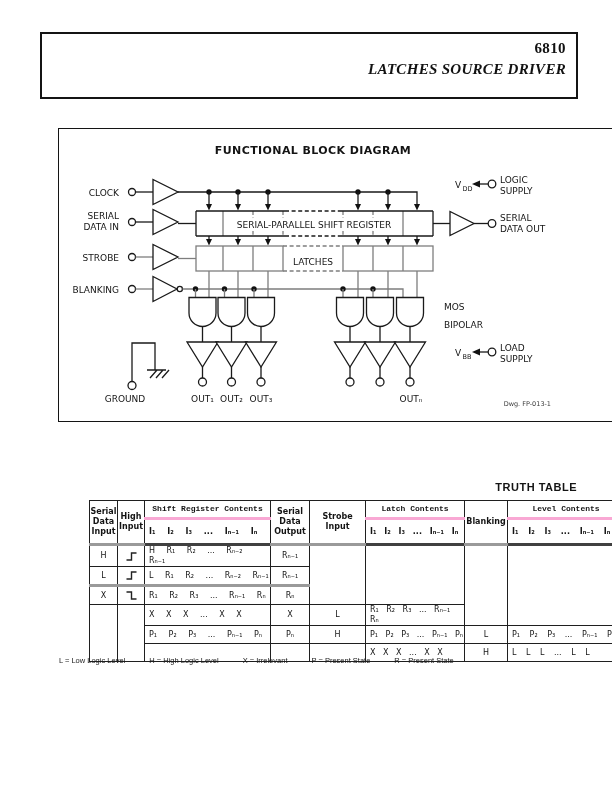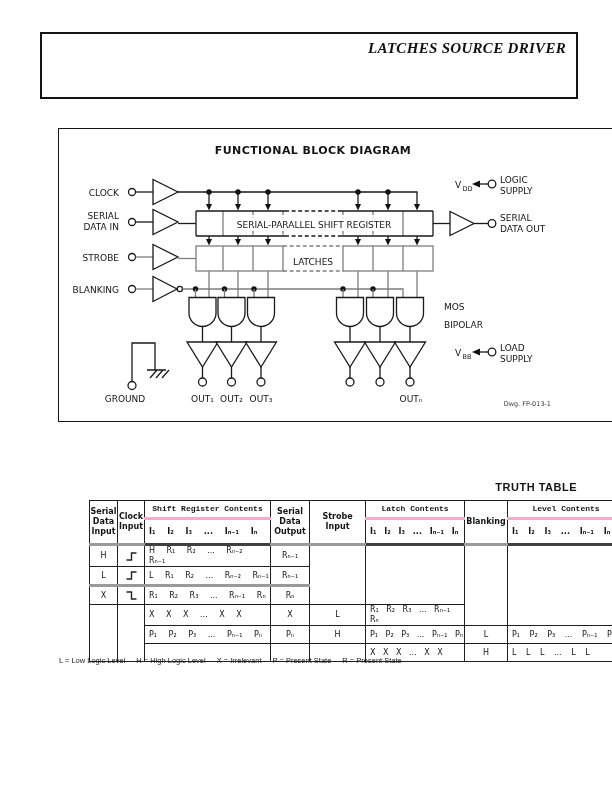--- a/index.html
+++ b/index.html
@@ -47,36 +47,37 @@
   .tt td.gl{border-bottom:3px solid #9a9a9a;}
   .lst{text-align:left !important;padding-left:4px !important;}
   .ws-a{word-spacing:9px;}   
   .ws-b{word-spacing:5px;}   
   .ws-c{word-spacing:7px;}   
   svg.edge{width:13px;height:11px;vertical-align:middle;}
   svg.edge polyline{fill:none;stroke:#222;stroke-width:1.4;}
 
   .legend{position:absolute;left:48px;top:656px;font-size:7.5px;color:#1a1a1a;
           font-family:"Liberation Sans",sans-serif;white-space:nowrap;}
-  .legend span{padding-left:11px;}
+  .legend span{margin-right:13px;padding-left:11px;}
 
   
   .banner{position:absolute;left:0;top:702px;width:612px;height:90px;background:#54a9da;}
   .banner-line{position:absolute;left:35px;top:26px;width:543px;height:2px;background:#2c76a6;}
   .banner-small{position:absolute;left:35px;top:48px;font-size:8px;font-weight:bold;
                 letter-spacing:.6px;color:#2f86c0;}
   .banner-big{position:absolute;left:0;right:0;top:-9px;text-align:center;
               font-size:86px;letter-spacing:-1px;color:#ffffff;line-height:normal;}
 </style>
 </head>
 <body>
 
 <div id="page">
 
   <div class="hdr-box">
+    <div class="l1">6810</div>
     <div class="l3">LATCHES SOURCE DRIVER</div>
   </div>
 
   <div class="diag-box">
     <svg width="494" height="294" viewBox="58 144 494 294">
 
       <text class="t-title" x="313" y="170" text-anchor="middle">FUNCTIONAL BLOCK DIAGRAM</text>
 
       <g>
         <text class="t-lbl" x="119" y="211.5" text-anchor="end">CLOCK</text>
@@ -265,21 +266,21 @@
           <col style="width:126px">
           <col style="width:39px">
         <col style="width:56px">
           <col style="width:99px">
           <col style="width:43px">
           <col style="width:117px">
       </colgroup>
       <thead>
         <tr class="h1">
           <th rowspan="2" class="rs2">Serial Data Input</th>
-          <th rowspan="2" class="rs2">Clock Input</th>
+          <th rowspan="2" class="rs2">High Input</th>
           <th class="grp">Shift Register Contents</th>
           <th rowspan="2" class="rs2">Serial Data Output</th>
           <th rowspan="2" class="rs2">Strobe Input</th>
           <th class="grp">Latch Contents</th>
           <th rowspan="2" class="rs2">Blanking</th>
           <th class="grp">Level Contents</th>
         </tr>
         <tr class="h2">
           <th class="lst ws-a">I₁ I₂ I₃ ... Iₙ₋₁ Iₙ</th>
           <th class="lst ws-b">I₁ I₂ I₃ ... Iₙ₋₁ Iₙ</th>

